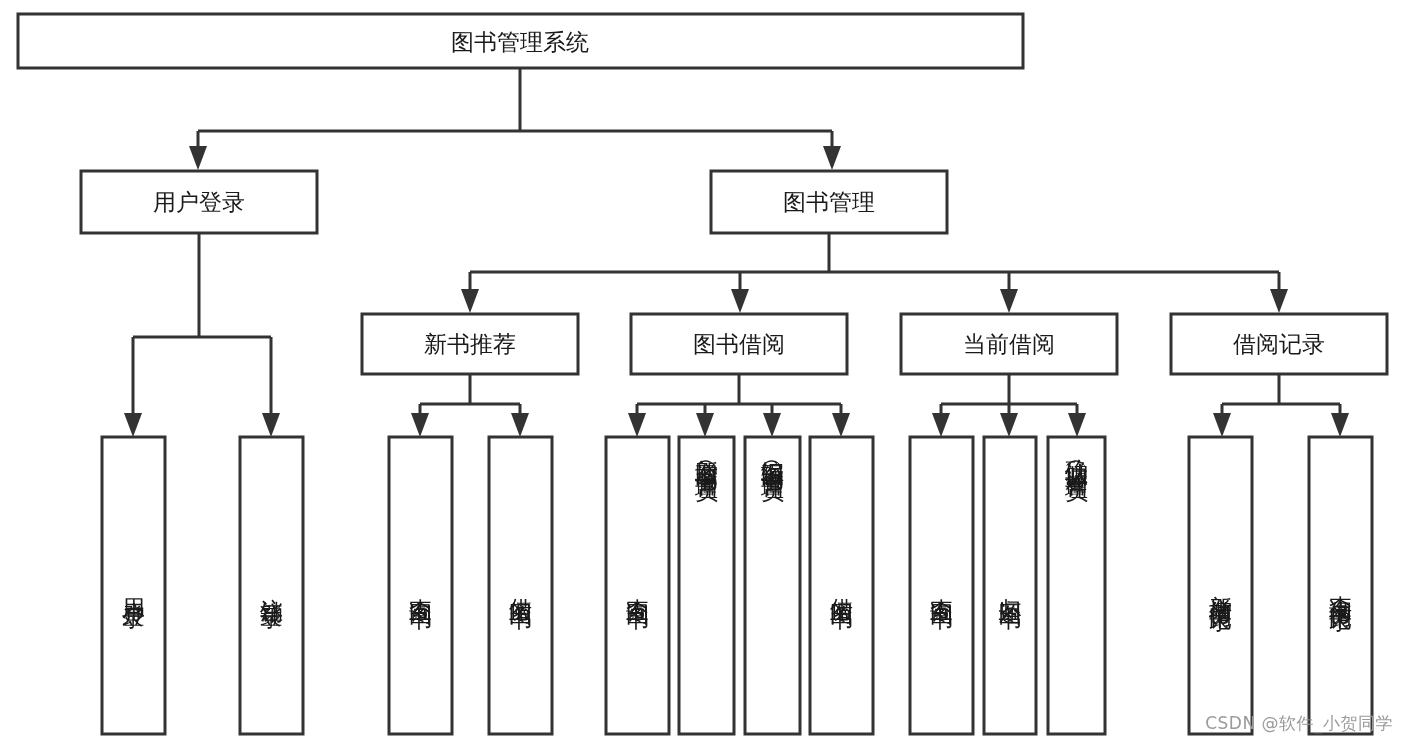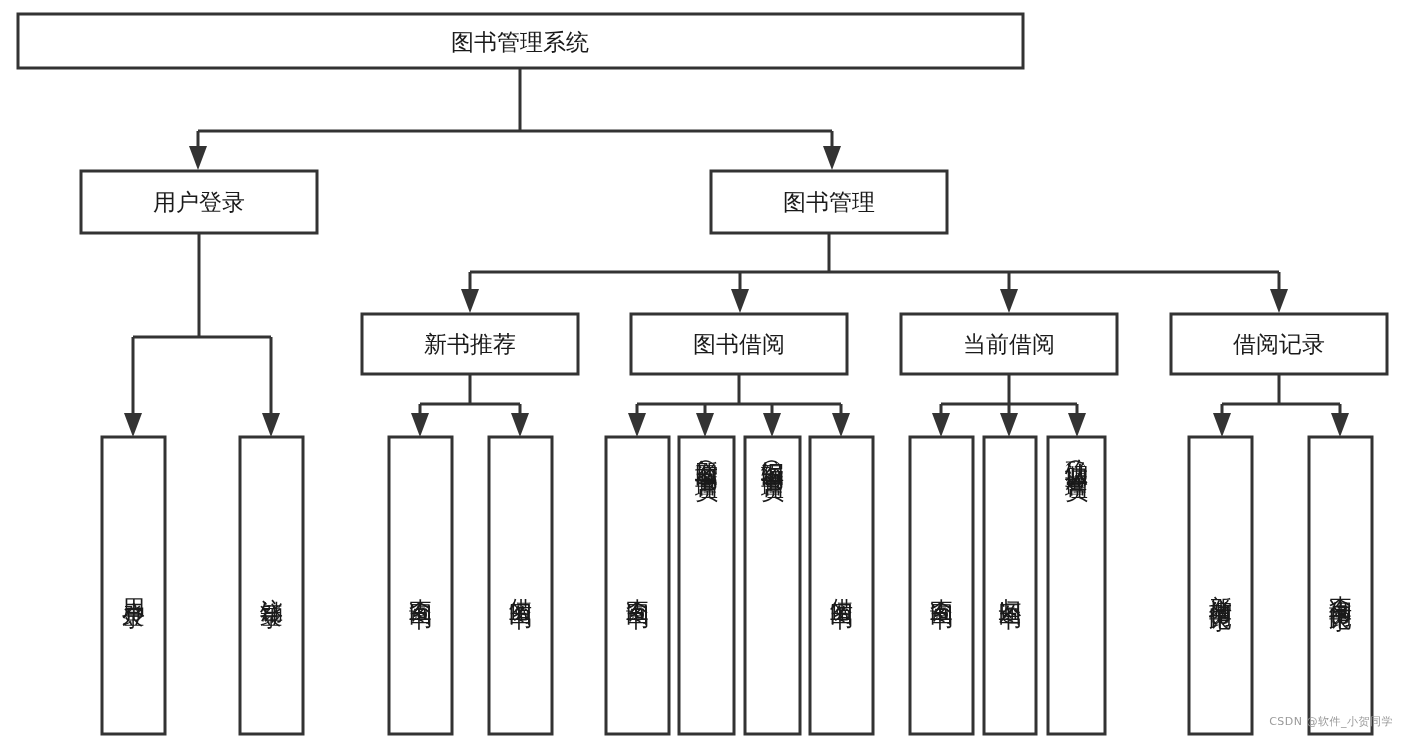--- a/index.html
+++ b/index.html
@@ -60,23 +60,23 @@
     font-family: "DejaVu Sans", "Liberation Sans", sans-serif;
     font-size: 23px;
     line-height: 1;
     letter-spacing: 3px;
     color: #1a1a1a;
     white-space: nowrap;
   }
   .watermark {
     position: absolute;
     right: 12px;
-    bottom: 18px;
-    font-family: "DejaVu Sans", "Liberation Sans", sans-serif;
-    font-size: 11px;
+    bottom: 12px;
+    font-family: "DejaVu Sans", "Liberation Sans", sans-serif;
+    font-size: 17px;
     color: #9a9a9a;
     letter-spacing: 0.5px;
     white-space: nowrap;
   }
 </style>
 </head>
 <body>
 
 <div id="diagram-root">
 

